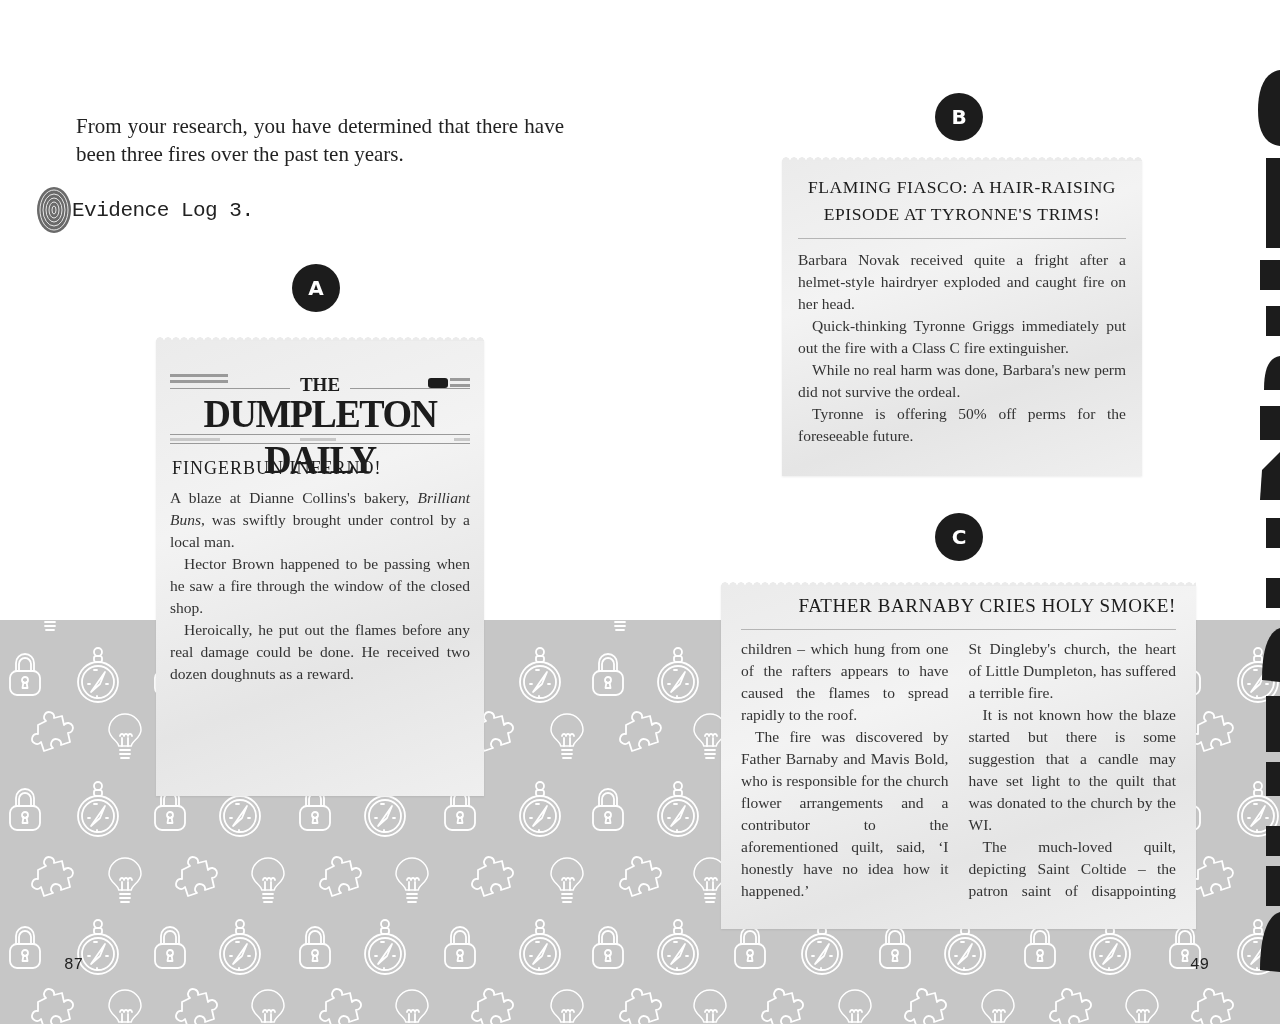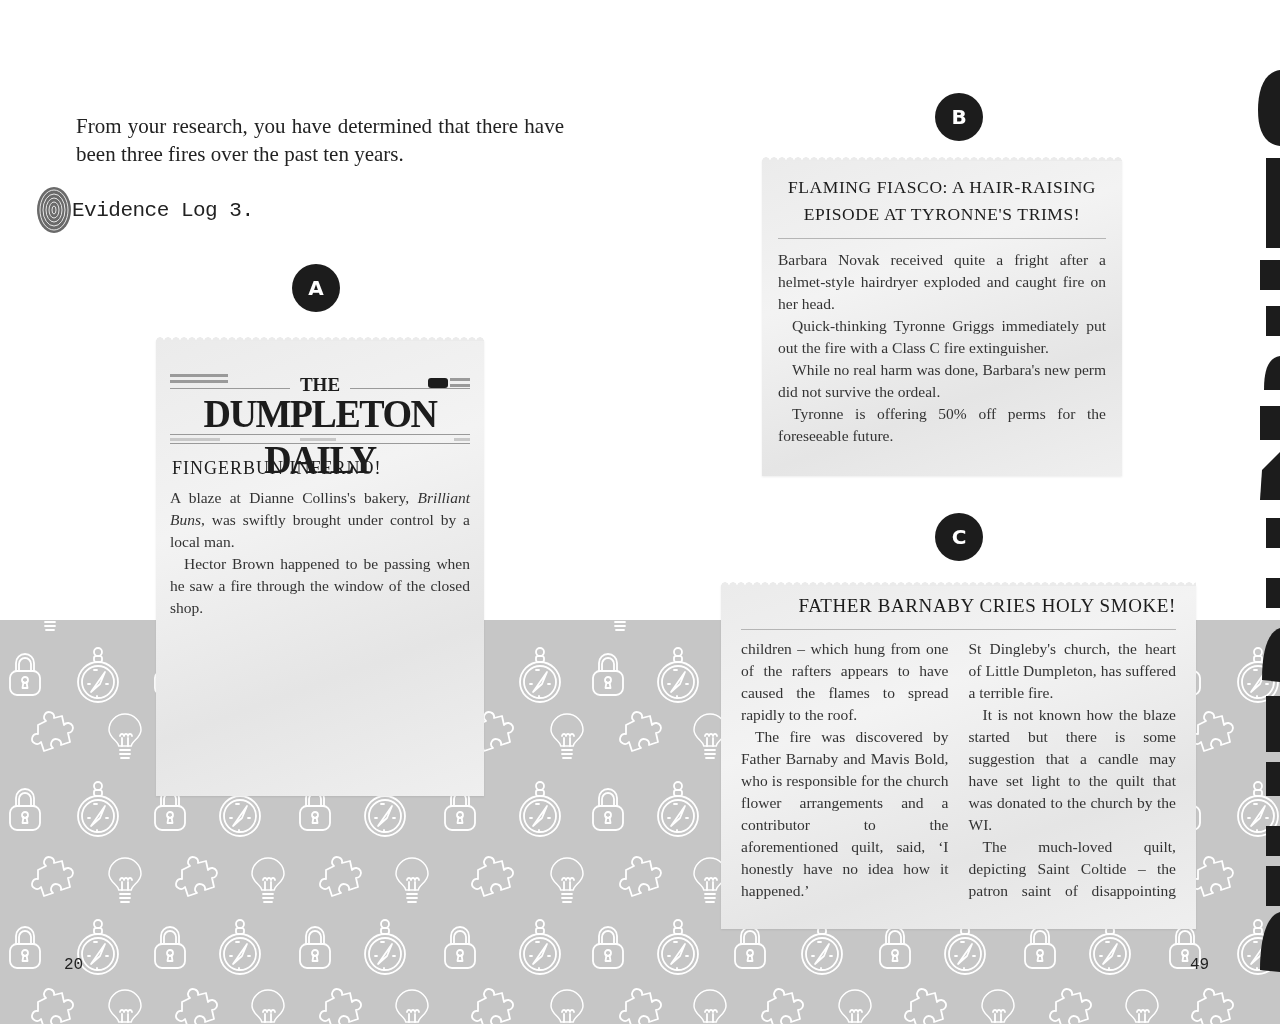--- a/index.html
+++ b/index.html
@@ -67,21 +67,21 @@
     .mast-title {
       position: absolute; left: 0; right: 0; top: 24px; text-align: center;
       font-family: "Liberation Serif", serif; font-weight: bold; font-size: 38px;
       letter-spacing: -1.5px; color: #1c1c1c; transform: scaleY(1.05);
     }
     .mast-bar { position: absolute; height: 3px; background: #9a9a9a; }
     .mast-pill { position: absolute; right: 22px; top: 10px; width: 20px; height: 10px; border-radius: 3px; background: #1c1c1c; }
     .clip-a .headline { font-size: 18px; margin: 6px 0 8px 2px; font-weight: normal; letter-spacing: 1px; color: #1c1c1c; }
 
     
-    .clip-b { left: 762px; top: 160px; width: 360px; height: 316px; padding: 14px 16px 0 16px; }
+    .clip-b { left: 782px; top: 160px; width: 360px; height: 316px; padding: 14px 16px 0 16px; }
     .clip-b .headline { font-size: 17.5px; line-height: 27px; text-align: center; font-weight: normal; letter-spacing: 0.6px; color: #1c1c1c; }
     .clip-b .rule { margin: 10px 0 10px 0; }
 
     
     .clip-c { left: 721px; top: 585px; width: 475px; height: 344px; padding: 8px 20px 0 20px; }
     .clip-c .headline { font-size: 19px; text-align: right; font-weight: normal; letter-spacing: 0.6px; color: #1c1c1c; margin-top: 2px; }
     .clip-c .rule { margin: 12px 0 8px 0; }
     .two-col { display: flex; gap: 20px; }
     .two-col .col { flex: 1; }
 
@@ -277,20 +277,21 @@
     <div class="mast-bar" style="left:0; right:0; top:66px; height:1px;"></div>
     <div class="mast-bar" style="left:0; top:70px; width:50px; height:3px; background:#c8c8c8;"></div>
     <div class="mast-bar" style="left:130px; top:70px; width:36px; height:3px; background:#c8c8c8;"></div>
     <div class="mast-bar" style="right:0; top:70px; width:16px; height:3px; background:#c8c8c8;"></div>
     <div class="mast-bar" style="left:0; right:0; top:75px; height:1px;"></div>
   </div>
   <div class="headline">Fingerbun Inferno!</div>
   <div class="body-text">
     <p><span>A blaze at Dianne Collins's bakery, </span><em>Brilliant Buns</em><span>, was swiftly brought under control by a local man.</span></p>
     <p>Hector Brown happened to be passing when he saw a fire through the window of the closed shop.</p>
+    <p>Heroically, he put out the flames before any real damage could be done. He received two dozen doughnuts as a reward.</p>
   </div>
 </div>
 
 <div class="badge" style="left:935px; top:93px;">B</div>
 
 <div class="clipping clip-b">
   <div class="headline">Flaming Fiasco: A Hair-Raising Episode at Tyronne's Trims!</div>
   <div class="rule"></div>
   <div class="body-text">
     <p>Barbara Novak received quite a fright after a helmet-style hairdryer exploded and caught fire on her head.</p>
@@ -311,21 +312,21 @@
       <p>The fire was discovered by Father Barnaby and Mavis Bold, who is responsible for the church flower arrangements and a contributor to the aforementioned quilt, said, ‘I honestly have no idea how it happened.’</p>
     </div>
     <div class="col body-text">
       <p>St Dingleby's church, the heart of Little Dumpleton, has suffered a terrible fire.</p>
       <p>It is not known how the blaze started but there is some suggestion that a candle may have set light to the quilt that was donated to the church by the WI.</p>
       <p style="text-align-last: justify;">The much-loved quilt, depicting Saint Coltide – the patron saint of disappointing</p>
     </div>
   </div>
 </div>
 
-<div class="page-num" style="left:64px; top:956px;">20</div>
+<div class="page-num" style="left:64px; top:956px;">87</div>
 <div class="page-num" style="left:1190px; top:956px;">49</div>
 
 <svg class="side-title" viewBox="0 0 24 920">
   <g fill="#1c1c1c">
     <path d="M24,10 C8,12 2,30 2,50 C2,70 8,84 24,86 Z"></path>
     <rect x="10" y="98" width="14" height="90"></rect>
     <rect x="4" y="200" width="20" height="30"></rect>
     <rect x="10" y="246" width="14" height="30"></rect>
     <path d="M24,296 C12,298 8,310 8,330 L24,330 Z"></path>
     <rect x="4" y="346" width="20" height="34"></rect>

